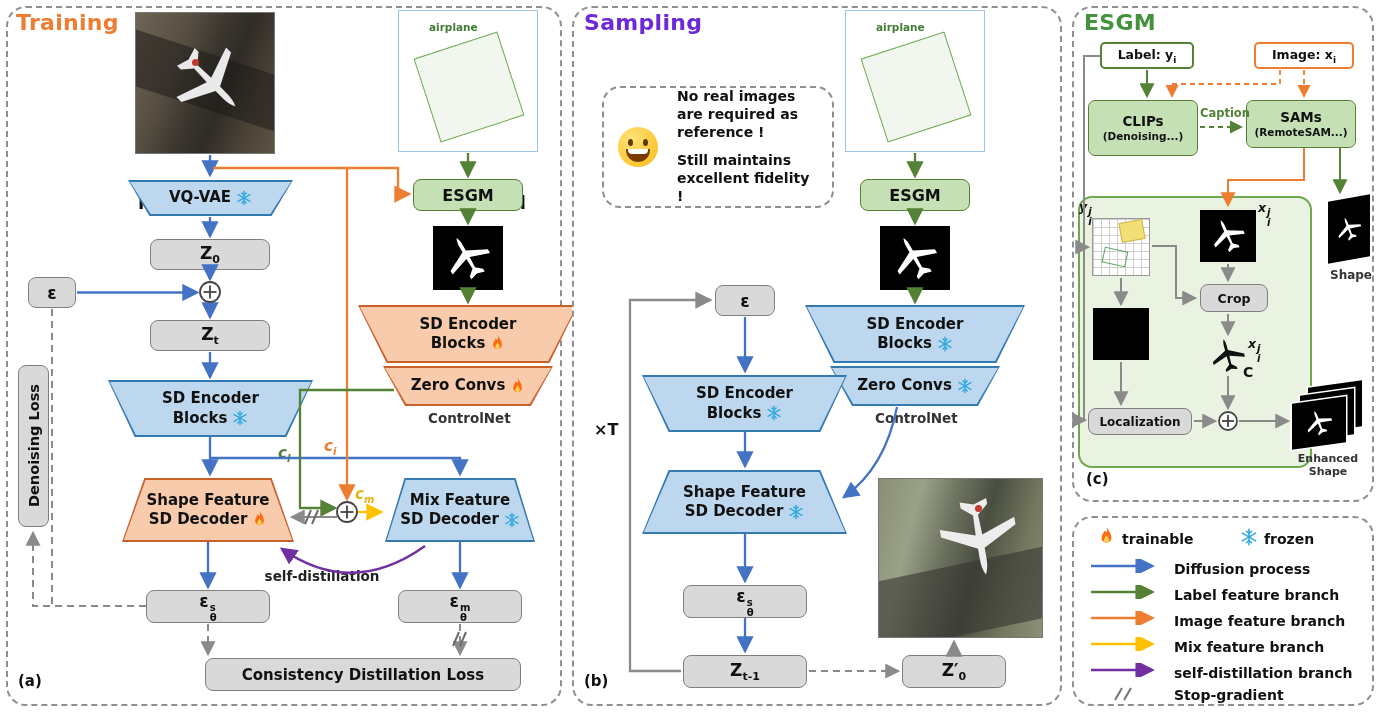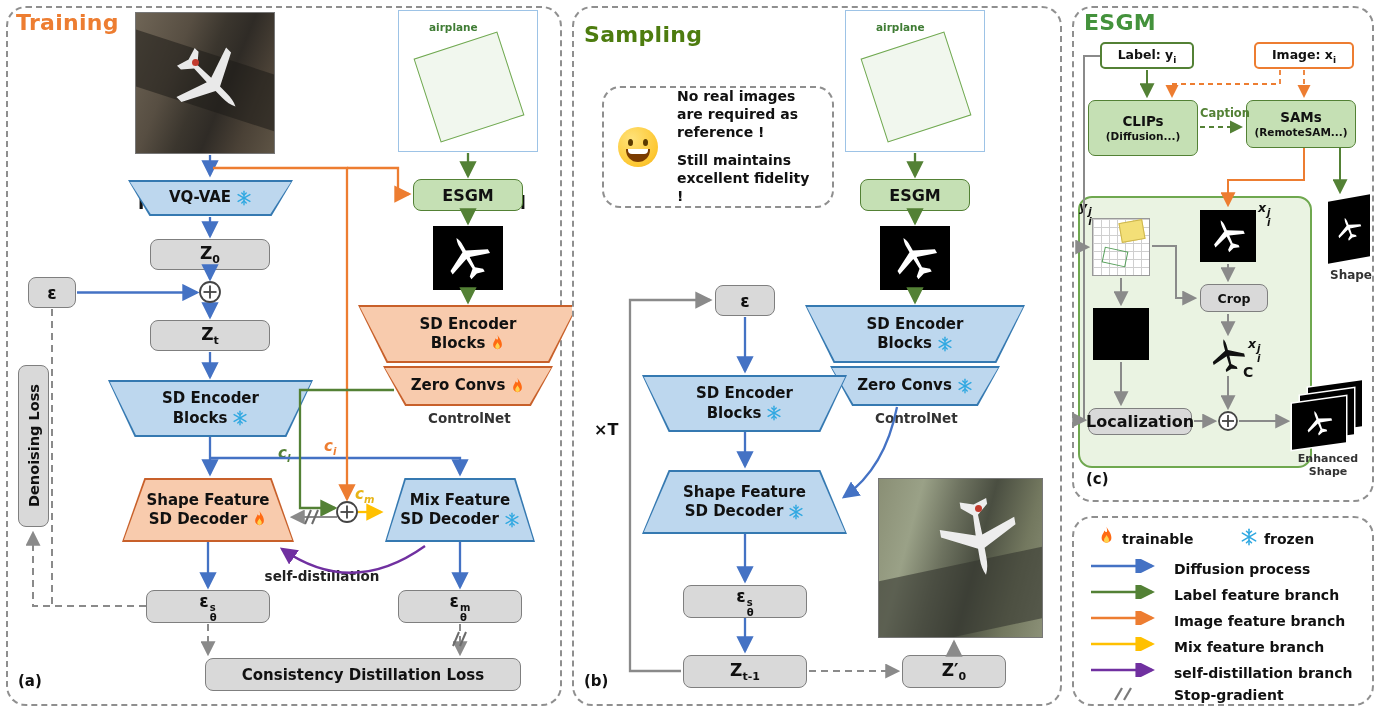--- a/index.html
+++ b/index.html
@@ -199,21 +199,21 @@
           <span class="t">m</span>
           <span class="b">θ</span>
         </span></span>
   </div>
 
   <div class="gbox" style="left:205px;top:658px;width:316px;height:33px;font-size:15px">
     <span>Consistency Distillation Loss</span>
   </div>
 
   <div class="panel" style="left:572px;top:6px;width:490px;height:700px"></div>
-  <div class="ptitle" style="left:584px;top:22px;color:#4d7c0f">Sampling</div>
+  <div class="ptitle" style="left:584px;top:10px;color:#6d28d9">Sampling</div>
   <div class="plabel" style="left:584px;top:672px">(b)</div>
 
   <div class="bubble" style="left:602px;top:86px;width:232px;height:122px">
     <div class="smiley">
         <i class="e l"></i>
         <i class="e r"></i>
         <div class="m">
           <i></i>
         </div>
       </div>
@@ -323,21 +323,21 @@
 
   <div class="inbox" style="left:1100px;top:42px;width:94px;height:27px;border:2px solid #538135">
     <span><span>Label: y</span><sub style="font-size:9px">i</sub></span>
   </div>
   <div class="inbox" style="left:1254px;top:42px;width:100px;height:27px;border:2px solid #ED7D31">
     <span><span>Image: x</span><sub style="font-size:9px">i</sub></span>
   </div>
 
   <div class="sbox" style="left:1088px;top:100px;width:110px;height:56px">
     <span class="l1">CLIPs</span>
-      <span class="l2">(Diffusion...)</span>
+      <span class="l2">(Denoising...)</span>
   </div>
   <div class="sbox" style="left:1246px;top:100px;width:110px;height:48px">
     <span class="l1">SAMs</span>
       <span class="l2">(RemoteSAM...)</span>
   </div>
   <div class="smallcap" style="left:1200px;top:106px;font-size:11.5px;color:#538135">Caption</div>
 
   <div style="position:absolute;left:1078px;top:196px;width:234px;height:272px;background:#EAF3E2;border:2px solid #6FA84F;border-radius:14px"></div>
 
   <span class="mlabel" style="left:1079px;top:199px"><span>y</span><span class="supsub">
@@ -367,21 +367,21 @@
 
   <svg style="position:absolute;left:1210px;top:338px;width:36px;height:36px;transform:rotate(-15deg);color:#111">
       <use href="#plane"></use>
     </svg>
   <span class="mlabel" style="left:1248px;top:336px"><span>x</span><span class="supsub">
         <span class="t">j</span>
         <span class="b">i</span>
       </span></span>
   <span class="mlabel" style="left:1243px;top:364px;font-style:normal;font-weight:800;font-size:14px">C</span>
 
-  <div class="gbox" style="left:1088px;top:408px;width:104px;height:27px;font-size:16px">
+  <div class="gbox" style="left:1088px;top:408px;width:104px;height:27px;font-size:12px">
     <span>Localization</span>
   </div>
 
   <div class="spar" style="left:1328px;top:198px;width:42px;height:62px">
     <svg style="width:26px;height:26px;transform:rotate(-20deg);color:#fff">
         <use href="#plane"></use>
       </svg>
   </div>
   <div class="smallcap" style="left:1326px;top:268px;width:50px;text-align:center;font-size:12px">Shape</div>
 

